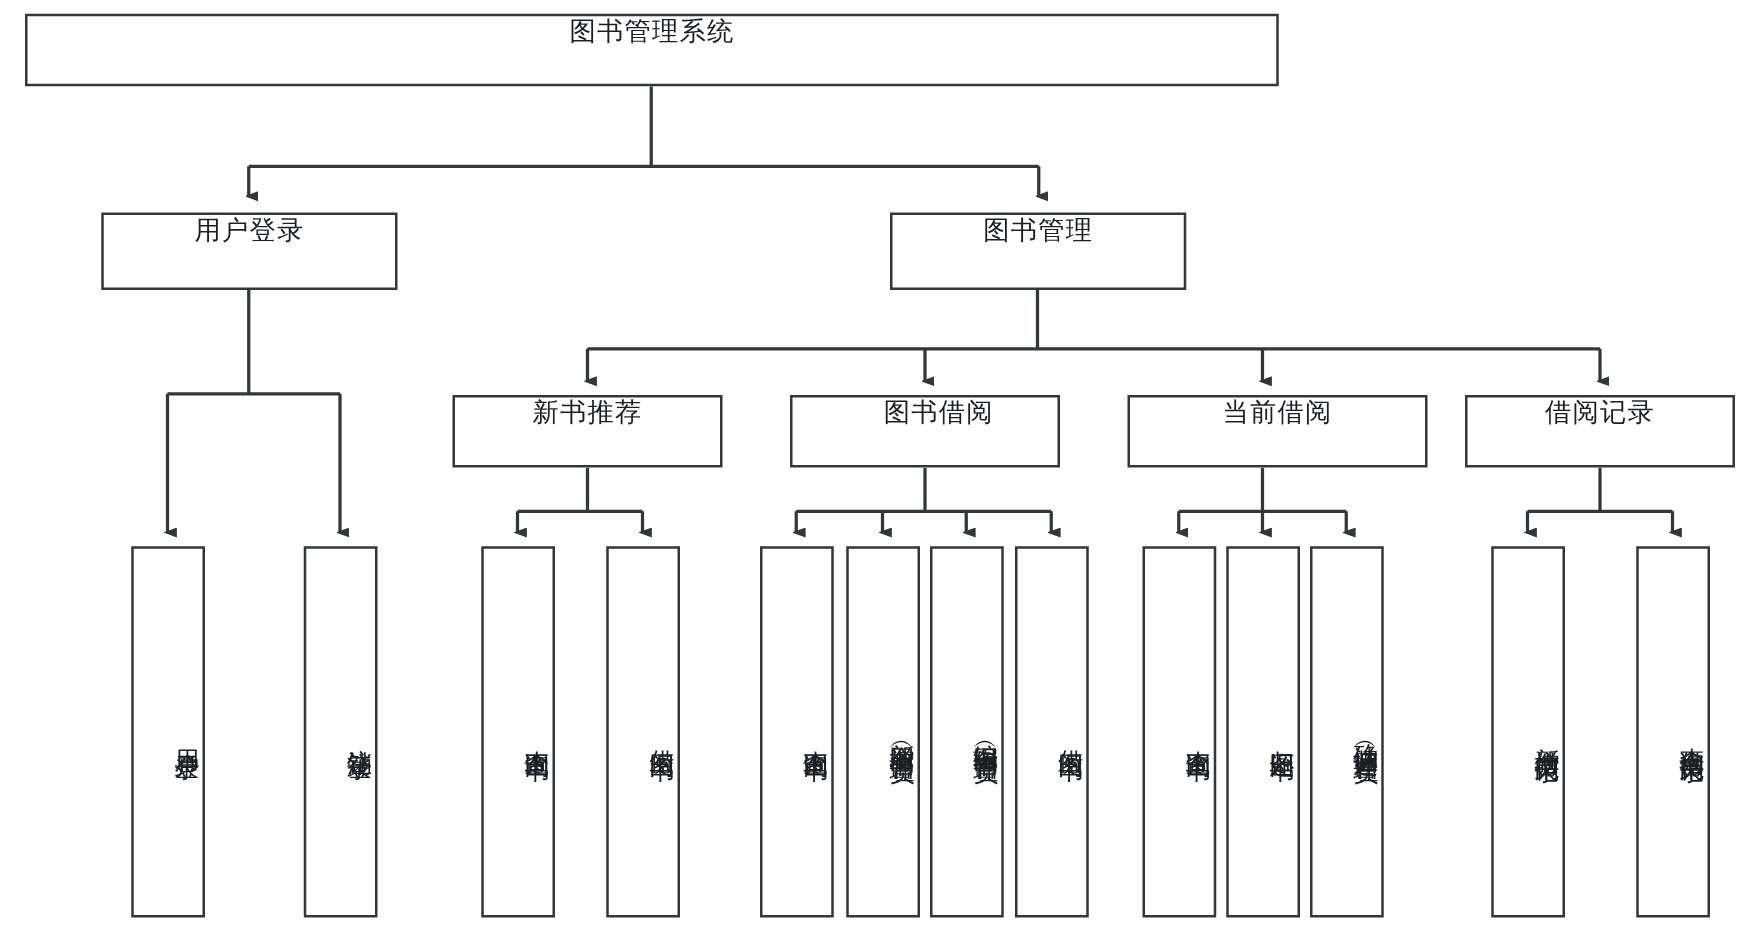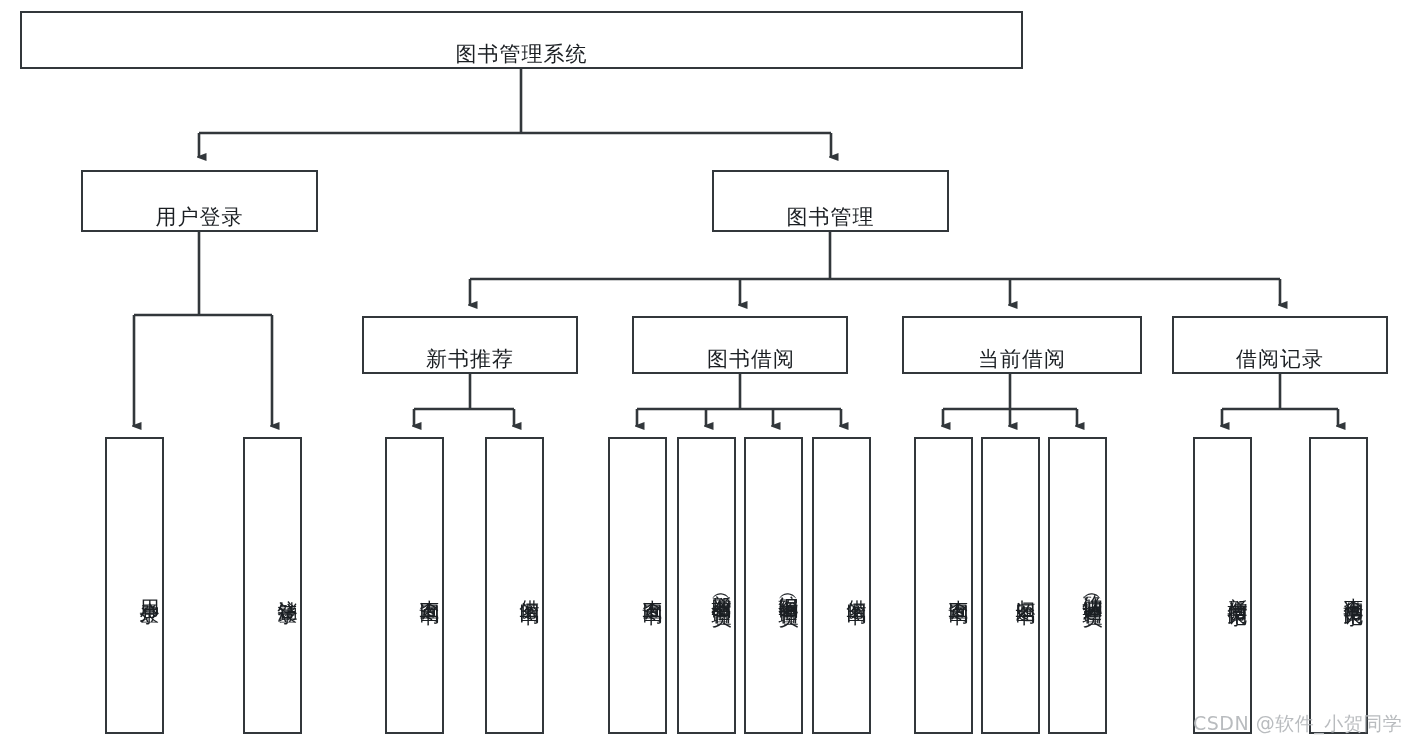--- a/index.html
+++ b/index.html
@@ -24,21 +24,21 @@
     width: 1405px;
     height: 747px;
     pointer-events: none;
   }
   .node {
     position: absolute;
     box-sizing: border-box;
     background: #ffffff;
     border: 2px solid #32373b;
     display: flex;
-    align-items: flex-end;
+    align-items: flex-start;
     justify-content: center;
     color: #1b1f23;
   }
   .node.horiz {
     font-size: 21px;
     line-height: 1.2;
     letter-spacing: 1px;
   }
   .node.vert {
     writing-mode: vertical-rl;
@@ -180,15 +180,14 @@
     <span class="label">确认归还（管理员）</span>
   </div>
 
   <div class="node vert" style="left:1193px; top:437px; width:59px; height:297px;">
     <span class="label">新增借阅记录</span>
   </div>
   <div class="node vert" style="left:1309px; top:437px; width:59px; height:297px;">
     <span class="label">查询借阅记录</span>
   </div>
 
-  <div class="watermark" style="left:1193px; top:711px;">CSDN @软件_小贺同学</div>
 
 </div>
 
 </body></html>

